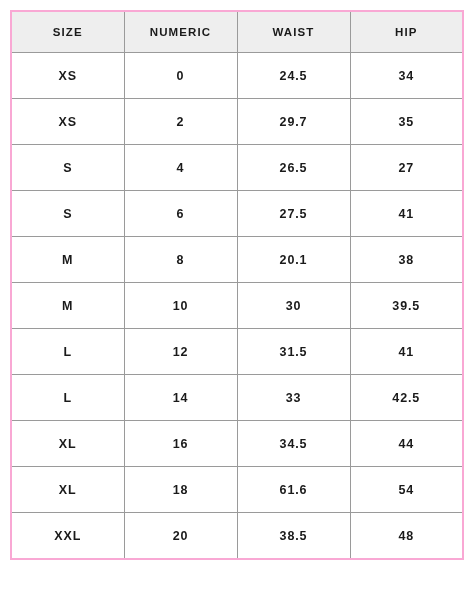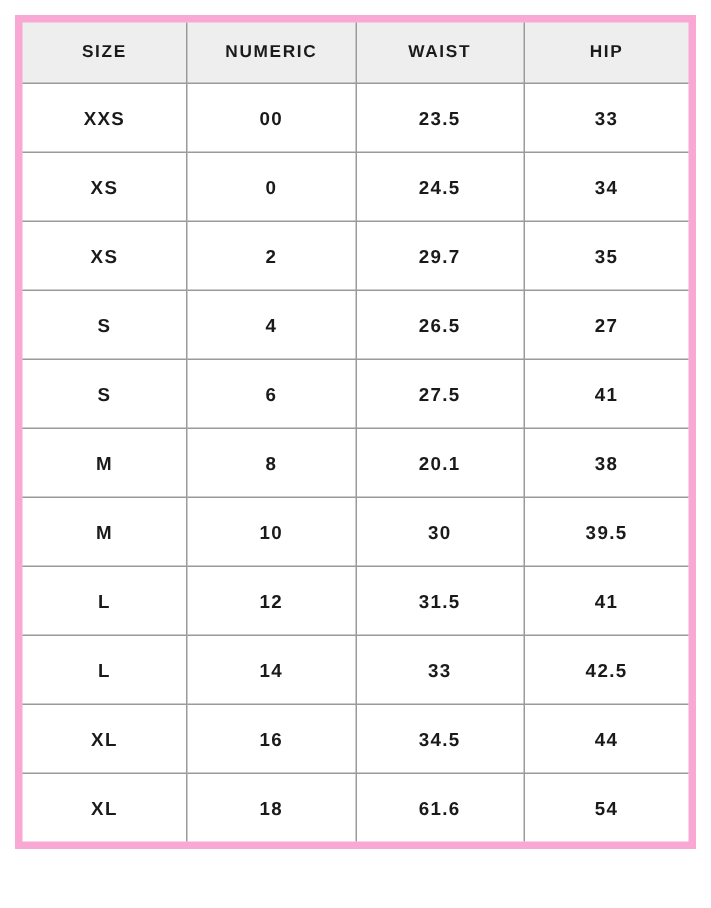--- a/index.html
+++ b/index.html
@@ -18,21 +18,21 @@
     box-sizing: border-box;
     width: 474px;
     height: 605px;
     padding: 10px;
   }
 
   table.size-chart {
     width: 454px;
     border-collapse: collapse;
     table-layout: fixed;
-    border: 5px solid #f9a8d4;
+    border: 2px solid #f9a8d4;
   }
 
   table.size-chart col {
     width: 25%;
   }
 
   table.size-chart th,
   table.size-chart td {
     border: 1px solid #9a9a9a;
     text-align: center;
@@ -69,26 +69,20 @@
     </colgroup>
     <thead>
       <tr>
           <th>SIZE</th>
           <th>NUMERIC</th>
           <th>WAIST</th>
           <th>HIP</th>
         </tr>
     </thead>
     <tbody>
-        <tr>
-          <td>XXS</td>
-          <td>00</td>
-          <td>23.5</td>
-          <td>33</td>
-        </tr>
         <tr>
           <td>XS</td>
           <td>0</td>
           <td>24.5</td>
           <td>34</td>
         </tr>
         <tr>
           <td>XS</td>
           <td>2</td>
           <td>29.7</td>
@@ -135,15 +129,21 @@
           <td>16</td>
           <td>34.5</td>
           <td>44</td>
         </tr>
         <tr>
           <td>XL</td>
           <td>18</td>
           <td>61.6</td>
           <td>54</td>
         </tr>
+        <tr>
+          <td>XXL</td>
+          <td>20</td>
+          <td>38.5</td>
+          <td>48</td>
+        </tr>
       </tbody>
   </table>
 </div>
 
 </body></html>

